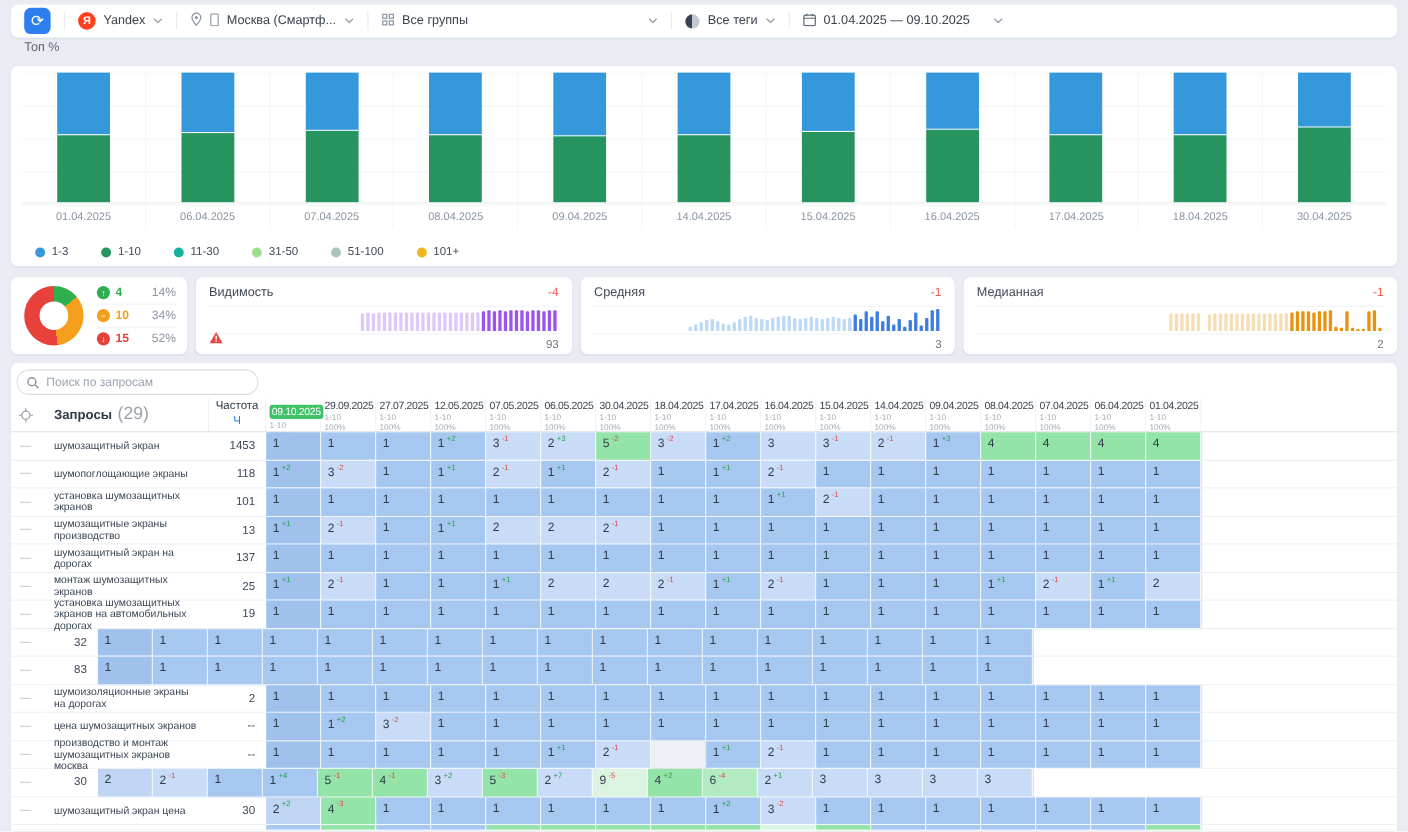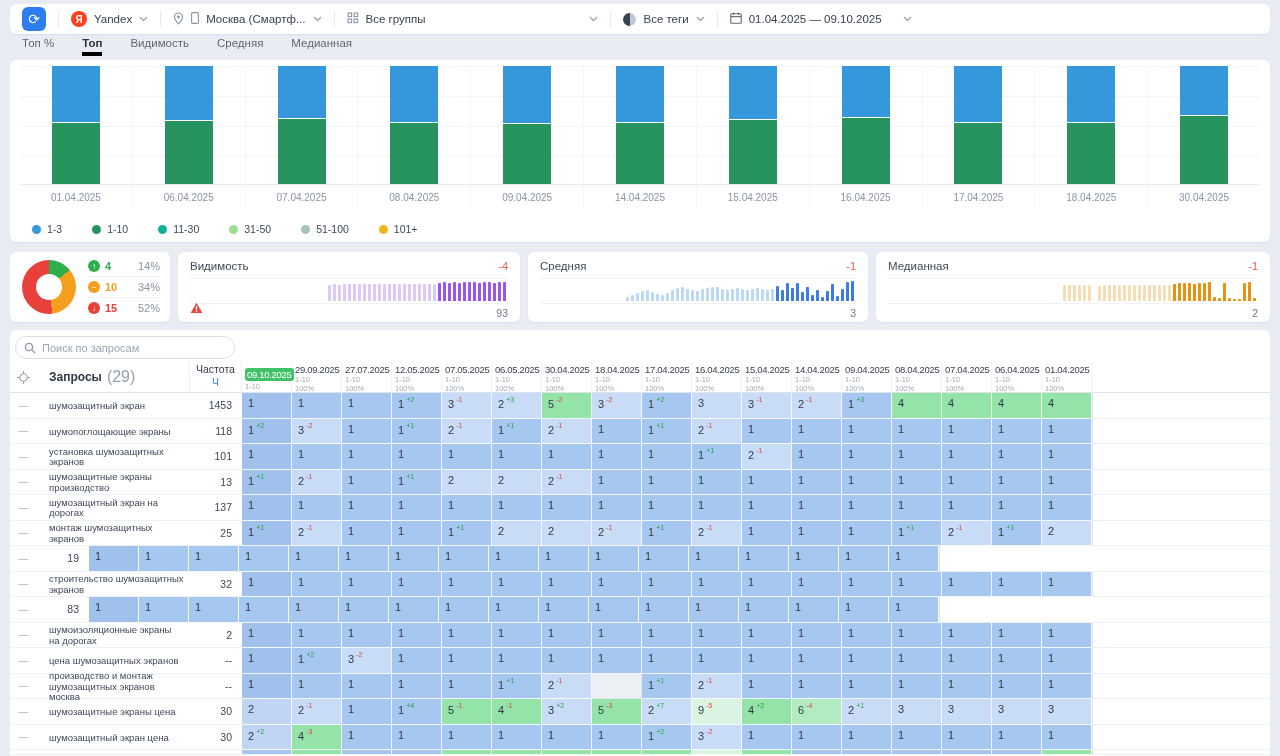--- a/index.html
+++ b/index.html
@@ -8,21 +8,21 @@
   
   .topbar{position:absolute;left:10px;top:4px;right:10px;height:30px;display:flex;align-items:center;padding:0 12px;box-sizing:border-box;}
   .tb-item{display:flex;align-items:center;gap:7px;font-size:11.5px;color:#39424e;white-space:nowrap;}
   .tb-div{width:1px;height:16px;background:#e7eaef;margin:0 12px;}
   .applogo{width:24px;height:24px;border-radius:6px;background:#2d7ff0;color:#fff;display:flex;align-items:center;justify-content:center;font-size:14px;}
   .ya{width:16px;height:16px;border-radius:50%;background:#fc3f1d;color:#fff;font-size:10px;font-weight:bold;display:flex;align-items:center;justify-content:center;}
   .chev{color:#9aa4b0;display:flex;}
   .groups-spacer{width:150px;}
   .tagdot{width:13px;height:13px;border-radius:50%;background:linear-gradient(90deg,#3a4350 50%,#c3c9d2 50%);}
   
-  .tabs{position:absolute;left:22px;top:37px;display:flex;gap:28px;height:19px;}
+  .tabs{position:absolute;left:22px;top:37px;display:flex;gap:28px;height:19px;flex-direction:column;}
   .tab{font-size:11.5px;color:#5d6876;padding-bottom:4px;cursor:pointer;}
   .tab.active{color:#2b3440;font-weight:bold;border-bottom:4px solid #000000;}
   
   .chart-card{position:absolute;left:10px;top:60px;right:10px;height:182px;}
   .plot{position:absolute;left:10px;right:10px;top:6px;height:142px;display:flex;
         background-image:linear-gradient(to bottom,#f2f4f6 1px,transparent 1px);background-size:100% 30px;}
   .bargroup{flex:1;display:flex;flex-direction:column;align-items:center;border-left:1px solid #f4f6f8;}
   .bargroup:first-child{border-left:none;}
   .bar{width:48px;height:118px;display:flex;flex-direction:column;}
   .seg-blue{flex:1;background:#3598db;border-bottom:1px solid #fff;}
@@ -703,20 +703,21 @@
         <div class="cell c1"><span class="cv">1</span></div>
         <div class="cell c1"><span class="cv">1</span></div>
         <div class="cell c1"><span class="cv">1</span><sup class="csup up">+1</sup></div>
         <div class="cell c23"><span class="cv">2</span><sup class="csup dn">-1</sup></div>
         <div class="cell c1"><span class="cv">1</span><sup class="csup up">+1</sup></div>
         <div class="cell c23"><span class="cv">2</span></div>
         <div class="fillcol"></div>
       </div>
       <div class="trow">
         <div class="dashcol">—</div>
+        <div class="qcol">установка шумозащитных экранов на автомобильных дорогах</div>
         <div class="fcol">19</div>
         <div class="cell sel c1"><span class="cv">1</span></div>
         <div class="cell c1"><span class="cv">1</span></div>
         <div class="cell c1"><span class="cv">1</span></div>
         <div class="cell c1"><span class="cv">1</span></div>
         <div class="cell c1"><span class="cv">1</span></div>
         <div class="cell c1"><span class="cv">1</span></div>
         <div class="cell c1"><span class="cv">1</span></div>
         <div class="cell c1"><span class="cv">1</span></div>
         <div class="cell c1"><span class="cv">1</span></div>
@@ -725,21 +726,20 @@
         <div class="cell c1"><span class="cv">1</span></div>
         <div class="cell c1"><span class="cv">1</span></div>
         <div class="cell c1"><span class="cv">1</span></div>
         <div class="cell c1"><span class="cv">1</span></div>
         <div class="cell c1"><span class="cv">1</span></div>
         <div class="cell c1"><span class="cv">1</span></div>
         <div class="fillcol"></div>
       </div>
       <div class="trow">
         <div class="dashcol">—</div>
-        <div class="qcol">строительство шумозащитных экранов</div>
         <div class="fcol">32</div>
         <div class="cell sel c1"><span class="cv">1</span></div>
         <div class="cell c1"><span class="cv">1</span></div>
         <div class="cell c1"><span class="cv">1</span></div>
         <div class="cell c1"><span class="cv">1</span></div>
         <div class="cell c1"><span class="cv">1</span></div>
         <div class="cell c1"><span class="cv">1</span></div>
         <div class="cell c1"><span class="cv">1</span></div>
         <div class="cell c1"><span class="cv">1</span></div>
         <div class="cell c1"><span class="cv">1</span></div>
@@ -839,21 +839,20 @@
         <div class="cell c1"><span class="cv">1</span></div>
         <div class="cell c1"><span class="cv">1</span></div>
         <div class="cell c1"><span class="cv">1</span></div>
         <div class="cell c1"><span class="cv">1</span></div>
         <div class="cell c1"><span class="cv">1</span></div>
         <div class="cell c1"><span class="cv">1</span></div>
         <div class="fillcol"></div>
       </div>
       <div class="trow">
         <div class="dashcol">—</div>
-        <div class="qcol">шумозащитные экраны цена</div>
         <div class="fcol">30</div>
         <div class="cell sel c23"><span class="cv">2</span></div>
         <div class="cell c23"><span class="cv">2</span><sup class="csup dn">-1</sup></div>
         <div class="cell c1"><span class="cv">1</span></div>
         <div class="cell c1"><span class="cv">1</span><sup class="csup up">+4</sup></div>
         <div class="cell c45"><span class="cv">5</span><sup class="csup dn">-1</sup></div>
         <div class="cell c45"><span class="cv">4</span><sup class="csup dn">-1</sup></div>
         <div class="cell c23"><span class="cv">3</span><sup class="csup up">+2</sup></div>
         <div class="cell c45"><span class="cv">5</span><sup class="csup dn">-3</sup></div>
         <div class="cell c23"><span class="cv">2</span><sup class="csup up">+7</sup></div>

